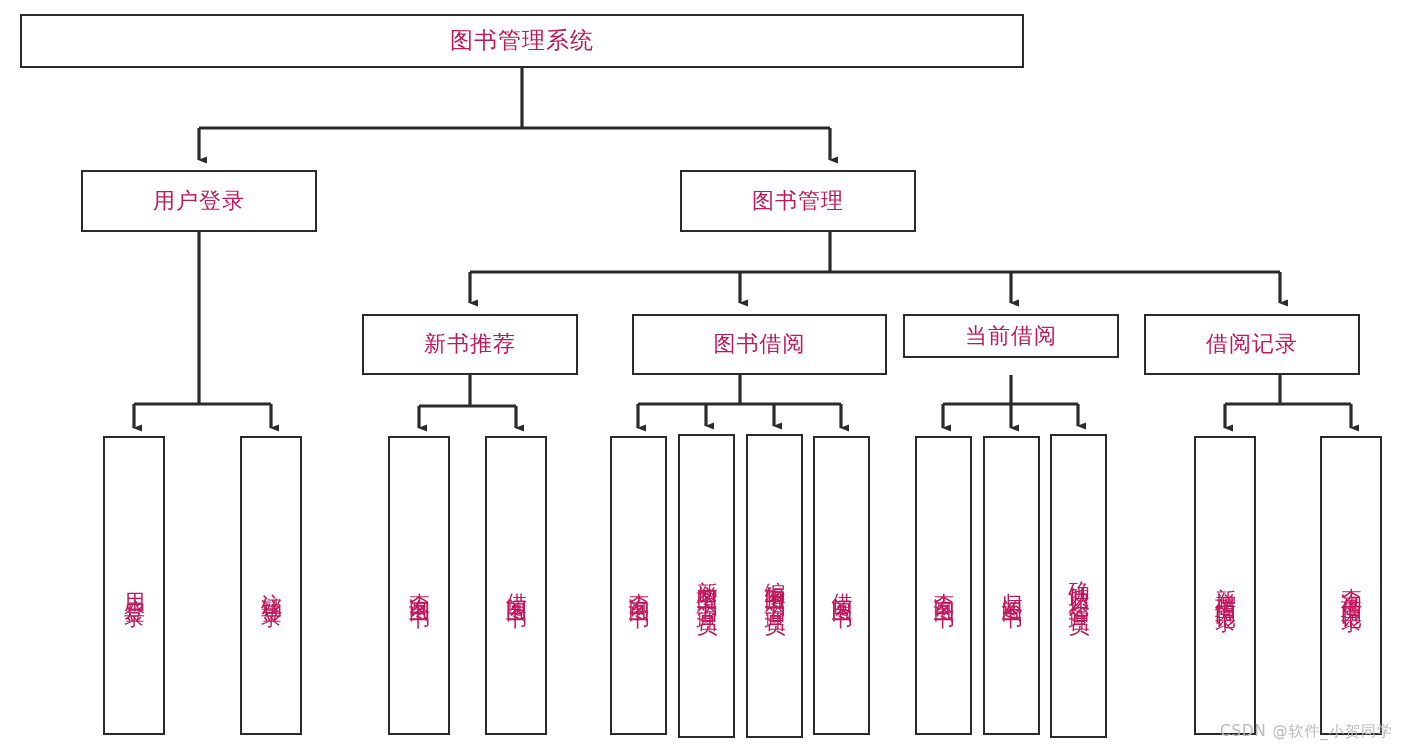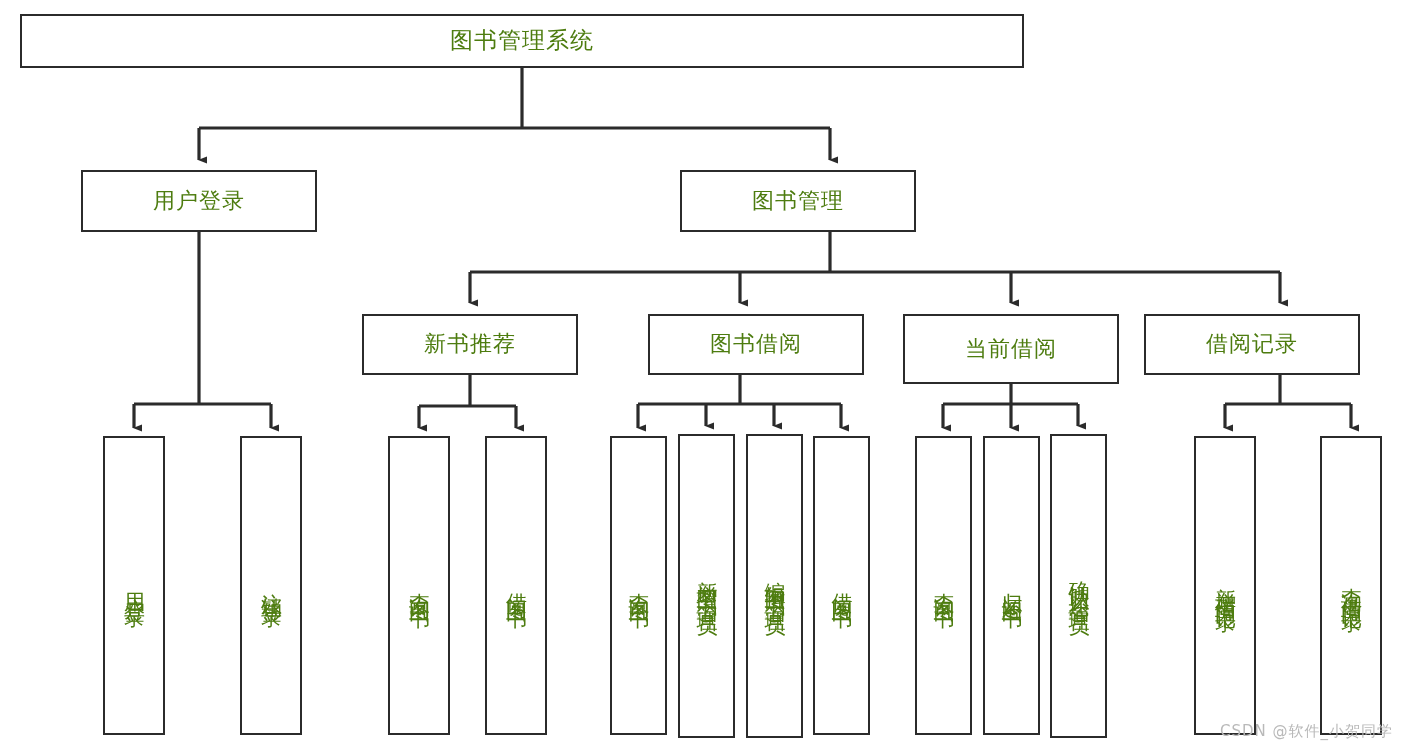--- a/index.html
+++ b/index.html
@@ -26,21 +26,21 @@
     height: 747px;
   }
   .node {
     position: absolute;
     box-sizing: border-box;
     background: #ffffff;
     border: 2px solid #2b2b2b;
     display: flex;
     align-items: center;
     justify-content: center;
-    color: #4d7c0f;
+    color: #be185d;
   }
   .node-h {
     font-size: 22px;
     letter-spacing: 1px;
     line-height: 1.2;
   }
   .node-root .node-label {
     font-size: 23px;
   }
   .node-v {
@@ -132,24 +132,24 @@
   <div class="node node-h" style="left:81px; top:170px; width:236px; height:62px;">
     <span class="node-label">用户登录</span>
   </div>
   <div class="node node-h" style="left:680px; top:170px; width:236px; height:62px;">
     <span class="node-label">图书管理</span>
   </div>
 
   <div class="node node-h" style="left:362px; top:314px; width:216px; height:61px;">
     <span class="node-label">新书推荐</span>
   </div>
-  <div class="node node-h" style="left:632px; top:314px; width:216px; height:61px;margin-left:16px;">
+  <div class="node node-h" style="left:632px; top:314px; width:255px; height:61px;">
     <span class="node-label">图书借阅</span>
   </div>
-  <div class="node node-h" style="left:903px; top:314px; width:216px; height:70px;">
+  <div class="node node-h" style="left:903px; top:314px; width:216px; height:44px;">
     <span class="node-label">当前借阅</span>
   </div>
   <div class="node node-h" style="left:1144px; top:314px; width:216px; height:61px;text-align:center;">
     <span class="node-label">借阅记录</span>
   </div>
 
   <div class="node node-v" style="left:103px; top:436px; width:62px; height:299px;">
     <span class="node-label">用户登录</span>
   </div>
   <div class="node node-v" style="left:240px; top:436px; width:62px; height:299px;">

